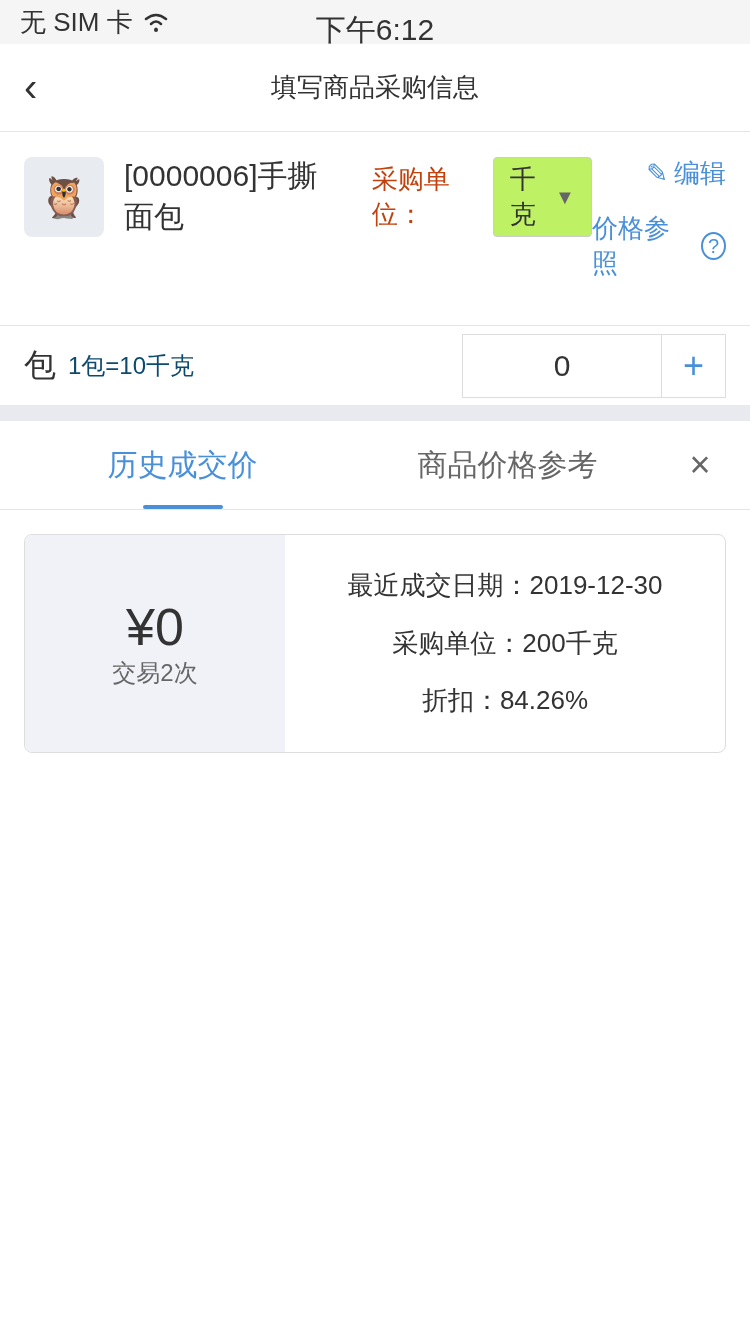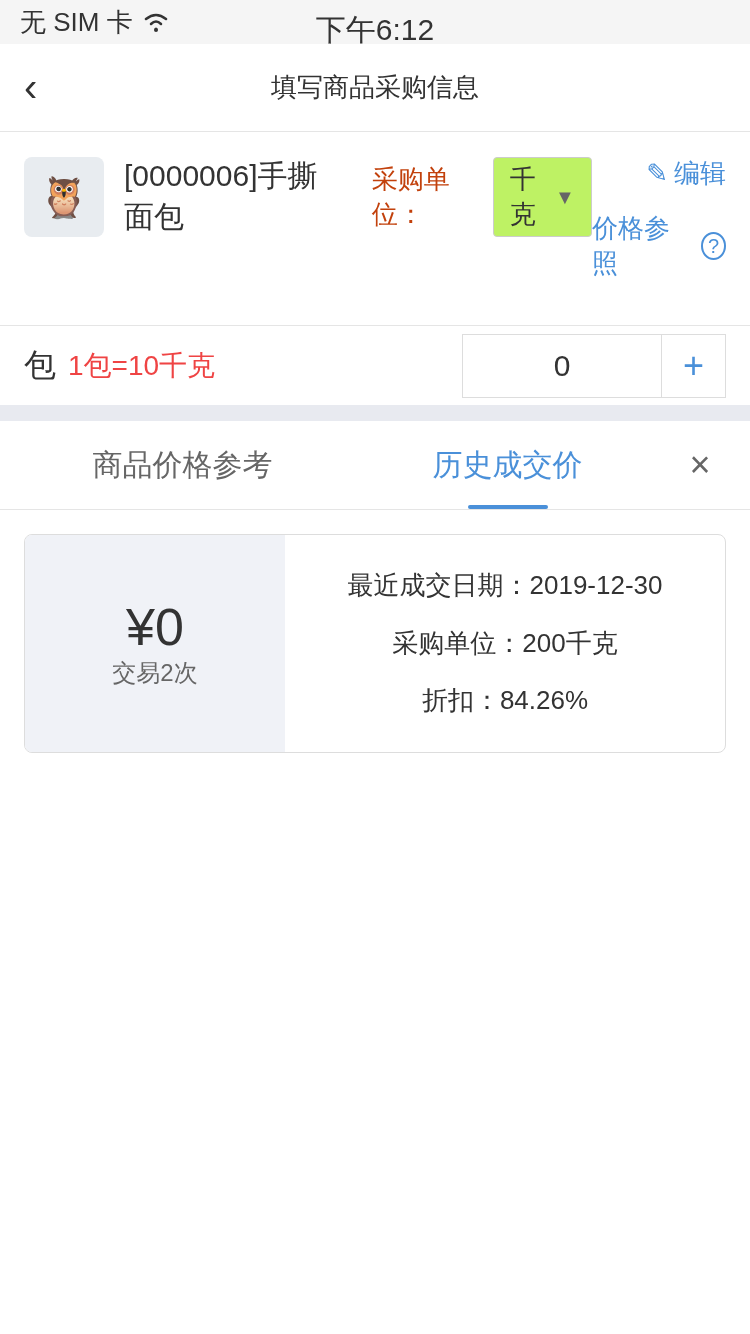--- a/index.html
+++ b/index.html
@@ -210,22 +210,22 @@
       display: flex;
       align-items: center;
       gap: 12px;
     }
     .qty-unit-label {
       font-size: 32px;
       color: #333;
       font-weight: 500;
     }
     .qty-conversion {
-      font-size: 28px;
-      color: #ef4444;
+      font-size: 24px;
+      color: #0c4a6e;
     }
     .qty-right {
       display: flex;
       align-items: center;
     }
     .qty-input-box {
       border: 1px solid #ddd;
       width: 200px;
       height: 64px;
       display: flex;
@@ -416,26 +416,26 @@
       <span>0</span>
     </div>
     <div class="qty-plus-btn">+</div>
   </div>
 </div>
 
 <div class="divider-gray"></div>
 
 <div class="tab-section">
   <div class="tab-bar">
-    <div class="tab-item inactive">
-      <span>商品价格参考</span>
-    </div>
     <div class="tab-item active">
       <span>历史成交价</span>
       <div class="tab-underline"></div>
+    </div>
+    <div class="tab-item inactive">
+      <span>商品价格参考</span>
     </div>
     <div class="tab-close-btn">×</div>
   </div>
 
   <div class="history-content">
     <div class="price-card">
       <div class="price-card-left">
         <div class="price-amount">¥0</div>
         <div class="price-trade-count">交易2次</div>
       </div>

